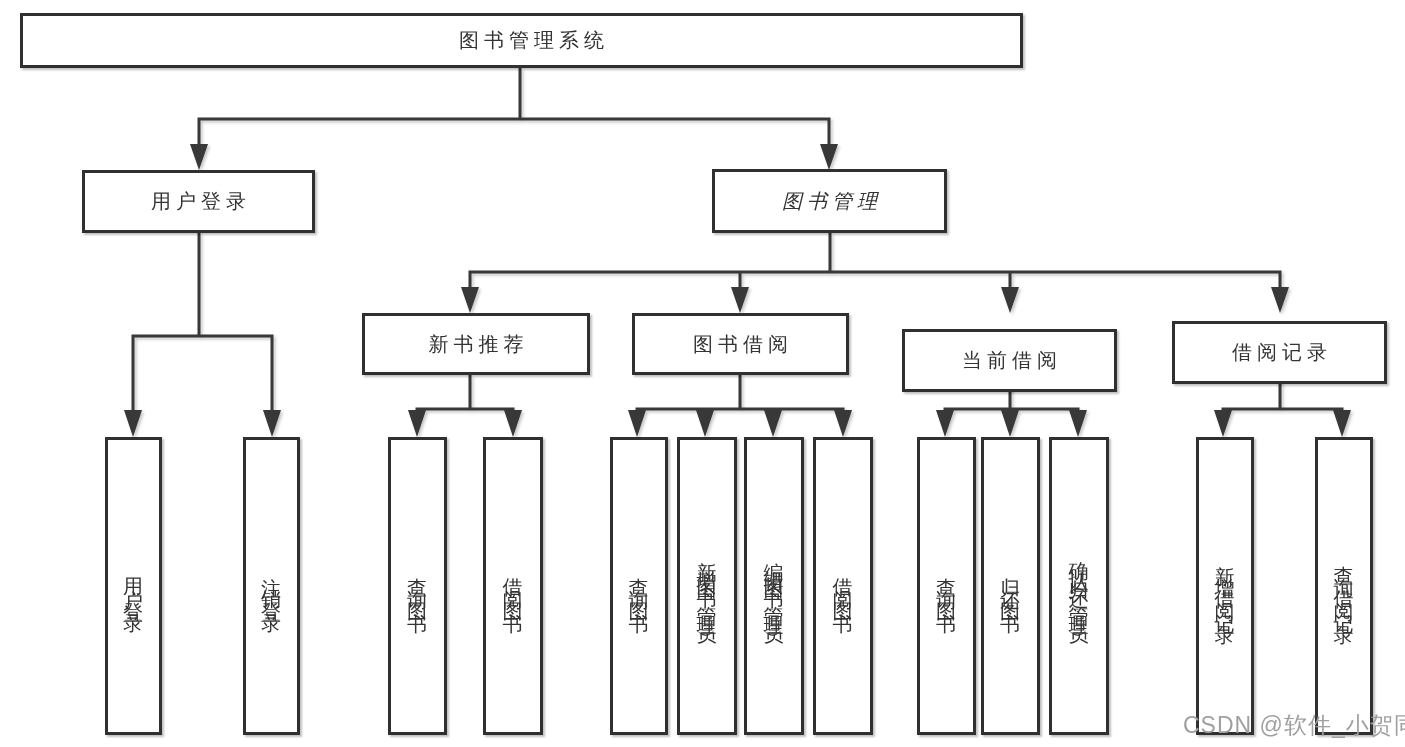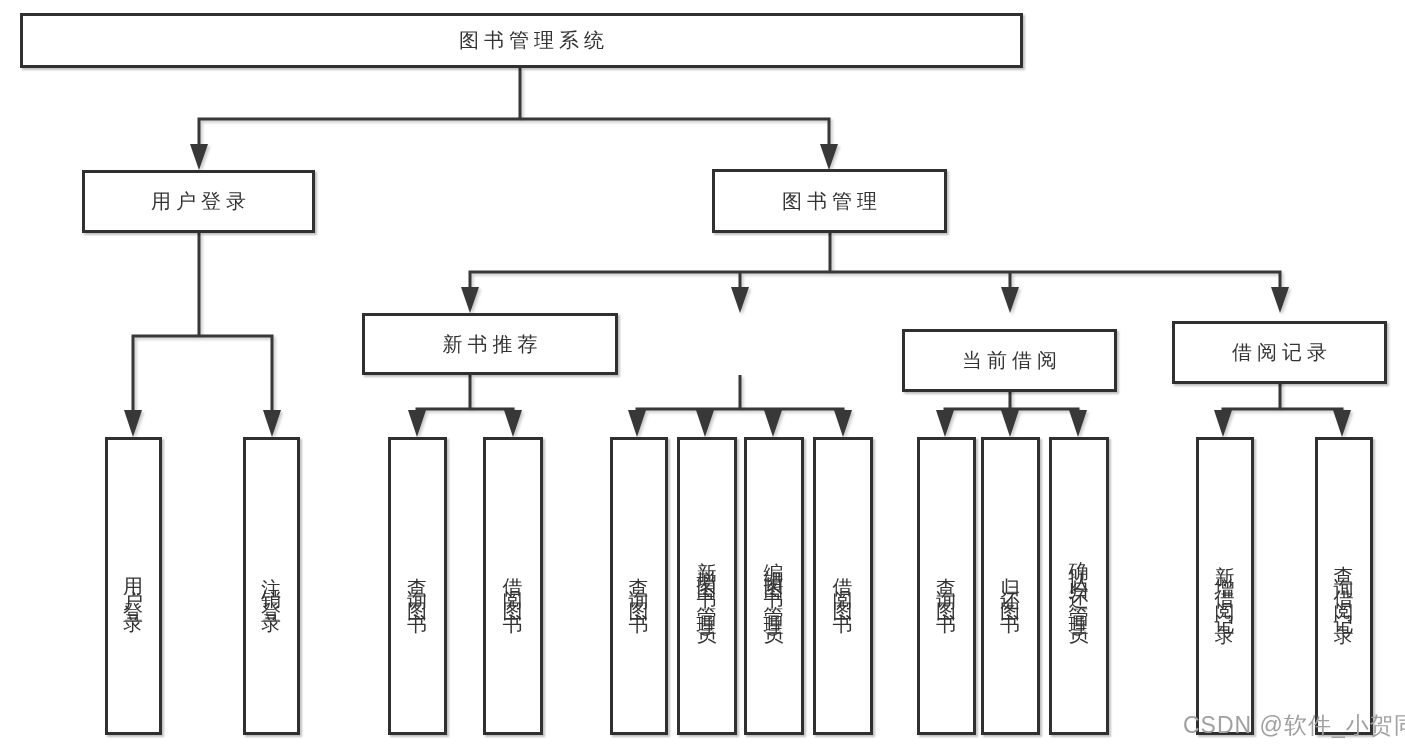--- a/index.html
+++ b/index.html
@@ -107,23 +107,24 @@
     <g stroke="#383838" stroke-width="3" fill="none">
       <path d="M1280 375 V409 M1221.5 409 H1343.5"></path>
       <polygon points="1214,410 1232,410 1223,437" fill="#383838" stroke="none"></polygon>
       <polygon points="1333,410 1351,410 1342,437" fill="#383838" stroke="none"></polygon>
     </g>
   </svg>
 
   <div class="node hnode" style="left:20px; top:13px; width:1003px; height:55px;padding-left:20px;">图书管理系统</div>
 
   <div class="node hnode" style="left:82px; top:170px; width:233px; height:63px;">用户登录</div>
-  <div class="node hnode" style="left:712px; top:169px; width:235px; height:64px;">图书管理</div>
+  <div class="node hnode" style="left:712px; top:169px; width:235px; height:64px;font-style:italic;">图书管理</div>
 
-  <div class="node hnode" style="left:362px; top:313px; width:256px; height:62px;">新书推荐</div>
+  <div class="node hnode" style="left:362px; top:313px; width:228px; height:62px;">新书推荐</div>
+  <div class="node hnode" style="left:632px; top:313px; width:217px; height:62px;">图书借阅</div>
   <div class="node hnode" style="left:902px; top:313px; width:215px; height:63px;margin-top:16px;">当前借阅</div>
   <div class="node hnode" style="left:1172px; top:313px; width:215px; height:63px;margin-top:8px;">借阅记录</div>
 
   <div class="node vnode" style="left:105px; top:437px; width:57px; height:298px;">用户登录</div>
   <div class="node vnode" style="left:243px; top:437px; width:57px; height:298px;">注销登录</div>
 
   <div class="node vnode" style="left:388px; top:437px; width:59px; height:298px;">查询图书</div>
   <div class="node vnode" style="left:483px; top:437px; width:60px; height:298px;">借阅图书</div>
 
   <div class="node vnode" style="left:610px; top:437px; width:58px; height:298px;">查询图书</div>

